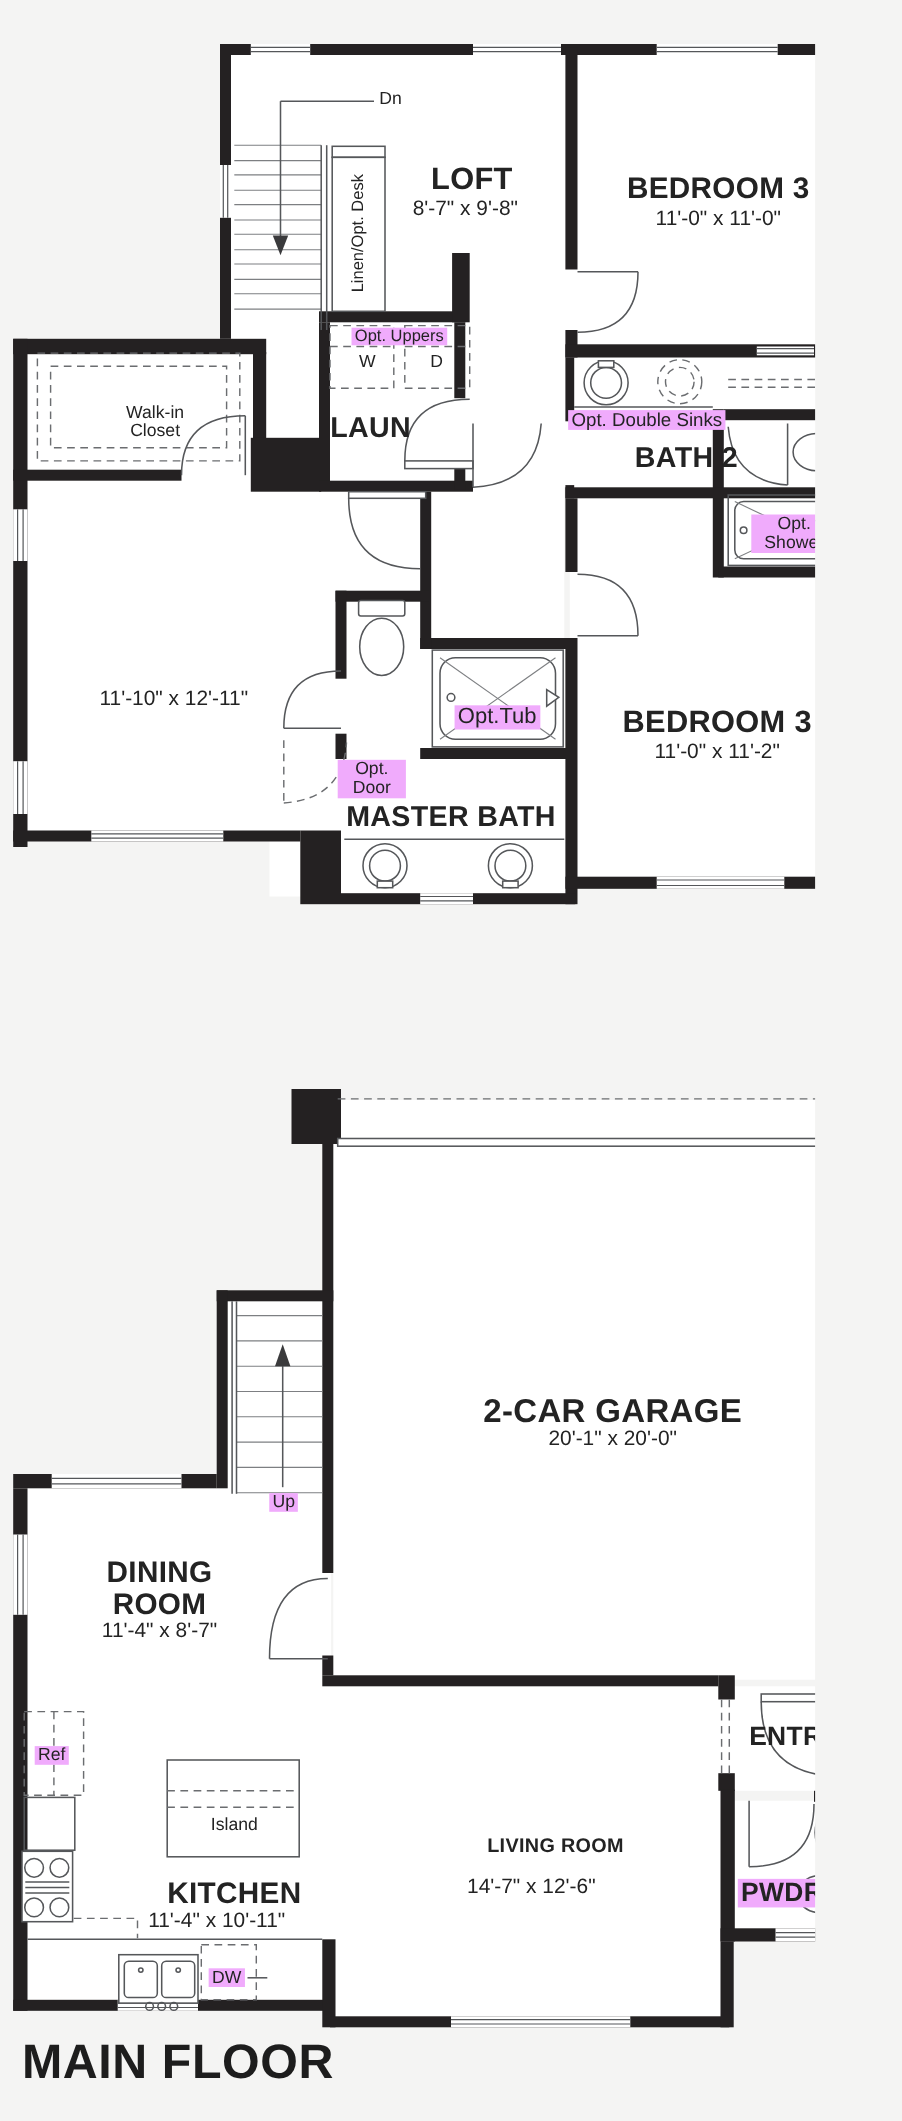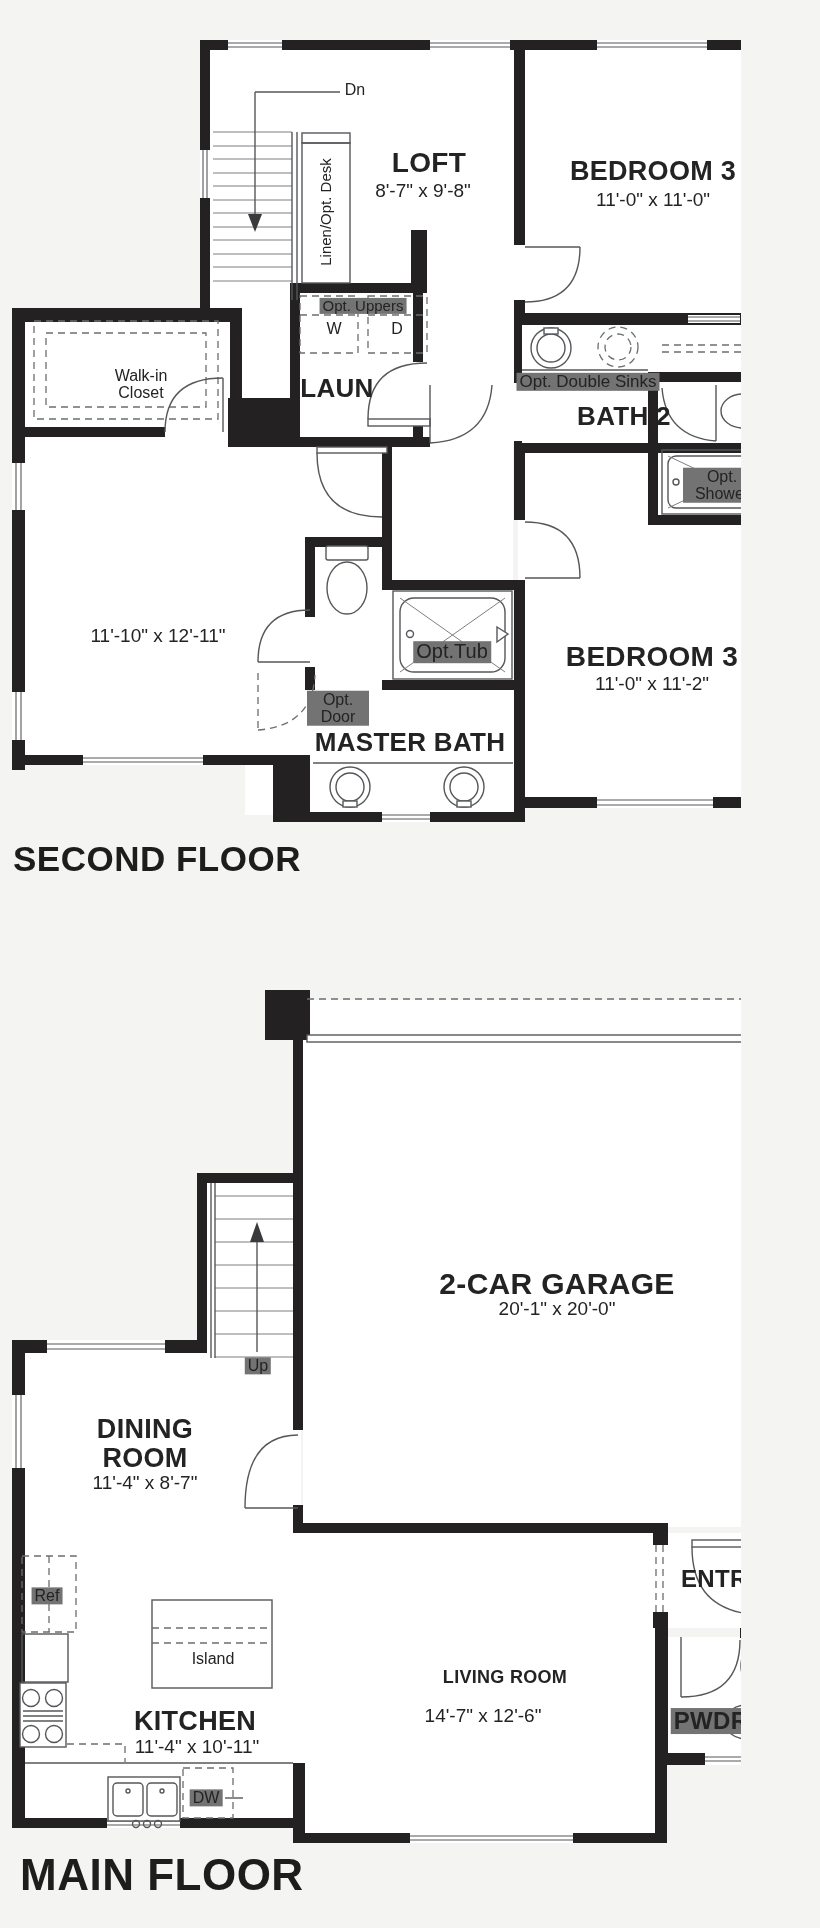--- a/index.html
+++ b/index.html
@@ -2,21 +2,21 @@
 <html><head>
 <meta charset="utf-8">
 <style>
   html,body{margin:0;padding:0;}
   body{font-family:"Liberation Sans",sans-serif;background:#f4f4f3;}
   #stage{position:relative;width:741px;height:1928px;background:#f4f4f3;overflow:hidden;}
   #plansvg{position:absolute;left:0;top:0;}
   .lb{position:absolute;transform:translate(-50%,-50%);text-align:center;color:#232323;line-height:1.08;white-space:nowrap;}
   .wrap{white-space:normal;}
   .b{font-weight:bold;letter-spacing:.3px;}
-  .bg{background:#737373;padding:0 3px;}
+  .bg{background:#f0abfc;padding:0 3px;}
   .rot{transform:translate(-50%,-50%) rotate(-90deg);}
   .title{position:absolute;font-weight:bold;color:#1d1d1d;letter-spacing:.5px;}
   svg .wall{fill:#242122;}
   svg .floor{fill:#ffffff;}
   svg .fx{fill:none;stroke:#55575a;stroke-width:1.4;}
   svg .fxw{fill:#ffffff;stroke:#55575a;stroke-width:1.4;}
   svg .thin{fill:none;stroke:#7d7f82;stroke-width:1;}
   svg .dash{fill:none;stroke:#6b6d70;stroke-width:1.3;stroke-dasharray:7 5;}
   svg .win{fill:#ffffff;}
   svg .winl{stroke:#55575a;stroke-width:1.1;}
@@ -456,31 +456,30 @@
 <div class="lb wrap" style="left:141px;top:384px;width:95px;font-size:16px">Walk-in Closet</div>
 <div class="lb bg" style="left:588px;top:382px;font-size:17px">Opt. Double Sinks</div>
 <div class="lb b" style="left:624px;top:416px;font-size:26px">BATH 2</div>
 <div class="lb wrap bg" style="left:722px;top:485px;width:72px;font-size:16px">Opt. Shower</div>
 <div class="lb" style="left:158px;top:636px;font-size:19px">11'-10" x 12'-11"</div>
 <div class="lb b" style="left:652px;top:657px;font-size:28px">BEDROOM 3</div>
 <div class="lb" style="left:652px;top:684px;font-size:19px">11'-0" x 11'-2"</div>
 <div class="lb bg" style="left:452px;top:652px;font-size:20px">Opt.Tub</div>
 <div class="lb wrap bg" style="left:338px;top:708px;width:56px;font-size:16px">Opt. Door</div>
 <div class="lb b" style="left:410px;top:742px;font-size:26px">MASTER BATH</div>
-<div class="title" style="left:13px;top:839px;font-size:35px">SECOND FLOOR</div>
 
 <div class="lb b" style="left:557px;top:1284px;font-size:30px">2-CAR GARAGE</div>
 <div class="lb" style="left:557px;top:1309px;font-size:19px">20'-1" x 20'-0"</div>
 <div class="lb" style="left:757px;top:1112px;font-size:15px">WH</div>
 <div class="lb bg" style="left:258px;top:1366px;font-size:16px">Up</div>
 <div class="lb b wrap" style="left:145px;top:1444px;width:135px;font-size:27px">DINING ROOM</div>
 <div class="lb" style="left:145px;top:1483px;font-size:19px">11'-4" x 8'-7"</div>
 <div class="lb bg" style="left:47px;top:1596px;font-size:16px">Ref</div>
 <div class="lb" style="left:213px;top:1659px;font-size:16px">Island</div>
-<div class="lb b" style="left:195px;top:1722px;font-size:27px">KITCHEN</div>
+<div class="lb b" style="left:213px;top:1722px;font-size:27px">KITCHEN</div>
 <div class="lb" style="left:197px;top:1747px;font-size:19px">11'-4" x 10'-11"</div>
 <div class="lb bg" style="left:206px;top:1798px;font-size:16px">DW</div>
 <div class="lb b wrap" style="left:505px;top:1678px;width:130px;font-size:18px">LIVING ROOM</div>
 <div class="lb" style="left:483px;top:1716px;font-size:19px">14'-7" x 12'-6"</div>
 <div class="lb b" style="left:722px;top:1579px;font-size:24px">ENTRY</div>
 <div class="lb b bg" style="left:711px;top:1721px;font-size:24px">PWDR</div>
 <div class="title" style="left:20px;top:1850px;font-size:44px">MAIN FLOOR</div>
 
 </div>
 

